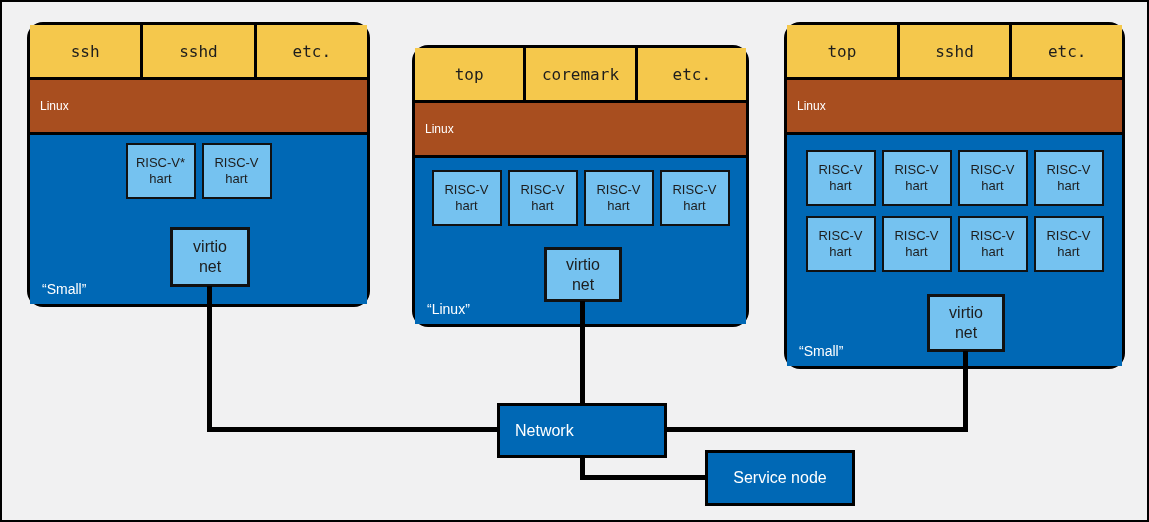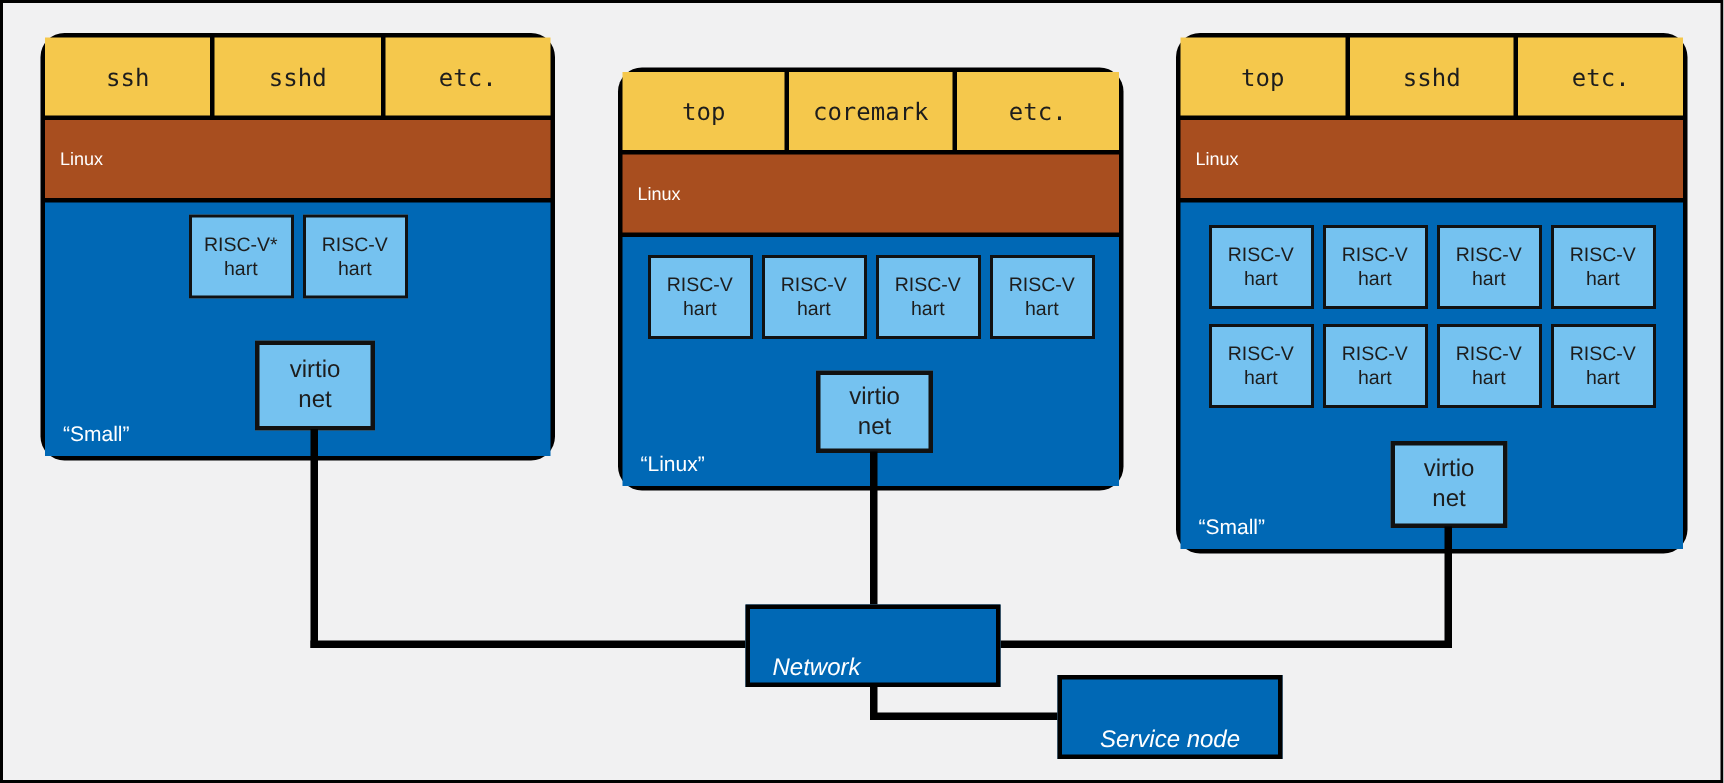--- a/index.html
+++ b/index.html
@@ -63,21 +63,21 @@
   .machine-name {
     position: absolute; left: 12px; bottom: 7px;
     color: #fff; font-size: 14px;
   }
   .connector { position: absolute; background: #000; }
   .netbox {
     position: absolute;
     background: var(--machine-fill, #0068B5);
     border: 3px solid #000;
     color: #fff; font-size: 16px;
-    display: flex; align-items: flex-end; font-style: italic;
+    display: flex; align-items: center;
   }
   #network-box { left: 495px; top: 401px; width: 170px; height: 55px; padding-left: 15px; }
   #service-node-box { left: 703px; top: 448px; width: 150px; height: 56px; justify-content: center; }
   #footer-title {
     position: absolute; left: 14px; top: 491px;
     font-size: 19px; color: var(--dark-text, #1D1D1D);
     letter-spacing: 0.2px;
   }
 </style>
 </head>

